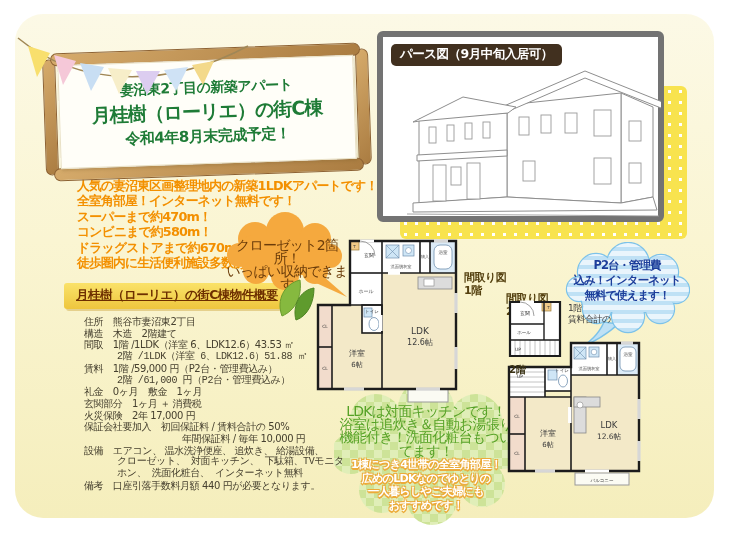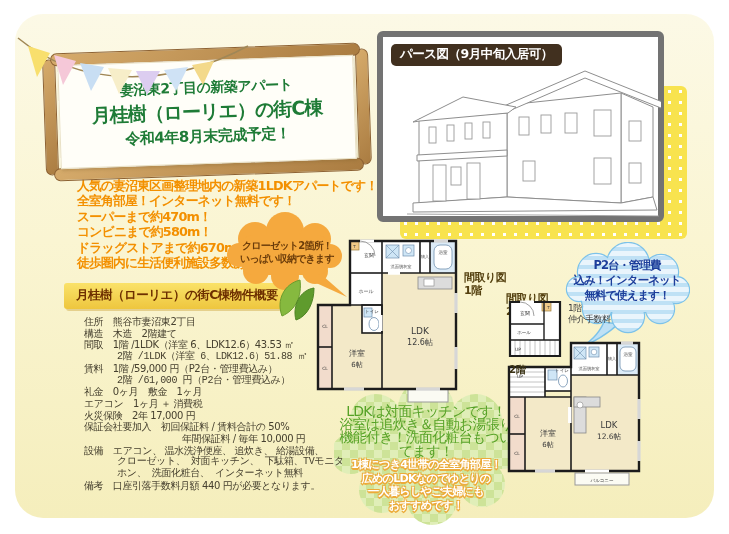--- a/index.html
+++ b/index.html
@@ -42,33 +42,33 @@
     font-size:12.5px; font-weight:bold; padding:2px 9px 3px; border-radius:5px; letter-spacing:-.5px; }
   .house-svg { position:absolute; left:6px; top:26px; width:272px; height:158px; }
   
   .highlights { position:absolute; left:77px; top:178px; z-index:3; font-size:12.8px; font-weight:bold;
     color:#f39000; line-height:15.4px; letter-spacing:-.8px; white-space:nowrap; }
   
   .bubble { position:absolute; }
   .bubble svg { position:absolute; left:0; top:0; }
   .bubble .txt { position:relative; text-align:center; }
   .closet-bubble { left:225px; top:211px; width:124px; height:88px; z-index:4; }
-  .closet-bubble .txt { padding-top:28px; font-size:10px; font-weight:bold; color:#6b3c0a; line-height:13px; letter-spacing:-.8px; }
+  .closet-bubble .txt { padding-top:28px; font-size:14px; font-weight:normal; color:#6b3c0a; line-height:13px; letter-spacing:-.8px; }
   .parking-bubble { left:564px; top:242px; width:126px; height:112px; z-index:4; }
   .parking-bubble .txt { padding-top:16px; font-size:11.5px; font-weight:bold; color:#1d3e9b; line-height:15px; letter-spacing:-1px; }
   .feature-bubble { left:334px; top:386px; width:184px; height:142px; z-index:2; }
   .feature-bubble .txt { padding-top:19px; letter-spacing:-.8px; }
   .feature-bubble .g { font-size:14px; font-weight:normal; color:#56a227; line-height:13.2px; }
   .feature-bubble .w { font-size:11.2px; font-weight:bold; color:#fff; line-height:13.8px;
     text-shadow:-1px -1px 0 #ecab3a, 1px -1px 0 #ecab3a, -1px 1px 0 #ecab3a, 1px 1px 0 #ecab3a, 0 2px 0 #ecab3a; }
   
   .ribbon { position:absolute; left:64px; top:283px; z-index:3; padding:4px 12px 5px;
     font-size:12.5px; font-weight:bold; color:#6d2f00; letter-spacing:-.5px;
     background:linear-gradient(180deg,#fae269,#eec63e); border-radius:3px;
-    box-shadow:2px 2px 0 rgba(213,178,88,.55); }
+    box-shadow:2px 2px 0 rgba(213,178,88,.55);text-decoration:underline; }
   .leaves { position:absolute; left:274px; top:276px; width:42px; height:46px; z-index:4; }
   .spec { position:absolute; left:84px; top:316px; z-index:3; font-size:10px; color:#46402f;
     line-height:11.7px; letter-spacing:-.4px; white-space:nowrap; }
   .spec .ind1 { margin-left:33px;font-family:Liberation Mono, monospace; }
   .spec .ind2 { margin-left:98px; }
   
   .plan-title { position:absolute; z-index:3; font-size:11px; font-weight:bold; color:#54400f; line-height:13px; letter-spacing:-.5px;margin-top:28px; }
   .f1-title { left:464px; top:243px; }
   .f2-title { left:506px; top:264px; }
   .entr-note { position:absolute; left:568px; top:303px; z-index:6; font-size:9px; color:#3a3a3a; line-height:11px; letter-spacing:-.5px; }
@@ -184,41 +184,41 @@
   </svg>
 
   <div class="spec">
       <div>住所　熊谷市妻沼東2丁目</div>
       <div>構造　木造　2階建て</div>
       <div>間取　1階 /1LDK（洋室 6、LDK12.6）43.53 ㎡</div>
       <div class="ind1">2階 /1LDK（洋室 6、LDK12.6）51.88 ㎡</div>
       <div>賃料　1階 /59,000 円（P2台・管理費込み）</div>
       <div class="ind1">2階 /61,000 円（P2台・管理費込み）</div>
       <div>礼金　0ヶ月　敷金　1ヶ月</div>
-      <div>エアコン　1ヶ月 ＋ 消費税</div>
+      <div>玄関部分　1ヶ月 ＋ 消費税</div>
       <div>火災保険　2年 17,000 円</div>
       <div>保証会社要加入　初回保証料 / 賃料合計の 50%</div>
       <div class="ind2">年間保証料 / 毎年 10,000 円</div>
       <div>設備　エアコン、 温水洗浄便座、 追炊き、 給湯設備、</div>
       <div class="ind1">クローゼット、 対面キッチン、 下駄箱、TVモニタ</div>
       <div class="ind1">ホン、 洗面化粧台、 インターネット無料</div>
       <div>備考　口座引落手数料月額 440 円が必要となります。</div>
     </div>
 
   <div class="plan-title f1-title">
     <div>間取り図</div>
     <div>1階</div>
   </div>
   <div class="plan-title f2-title">
     <div>間取り図</div>
     <div>2階</div>
   </div>
   <div class="entr-note">
     <div>1階</div>
-    <div>仲介手数料</div>
+    <div>賃料合計の</div>
   </div>
   <div class="floor2-label">2階</div>
 
   <div class="bubble parking-bubble">
     <svg width="126" height="112" viewBox="0 0 126 112">
       <defs>
         <pattern id="bs" width="10" height="9" patternUnits="userSpaceOnUse">
           <rect width="10" height="9" fill="#eaf5fc"></rect>
             <rect y="5" width="10" height="4" fill="#bfe1f5"></rect>
         </pattern>

